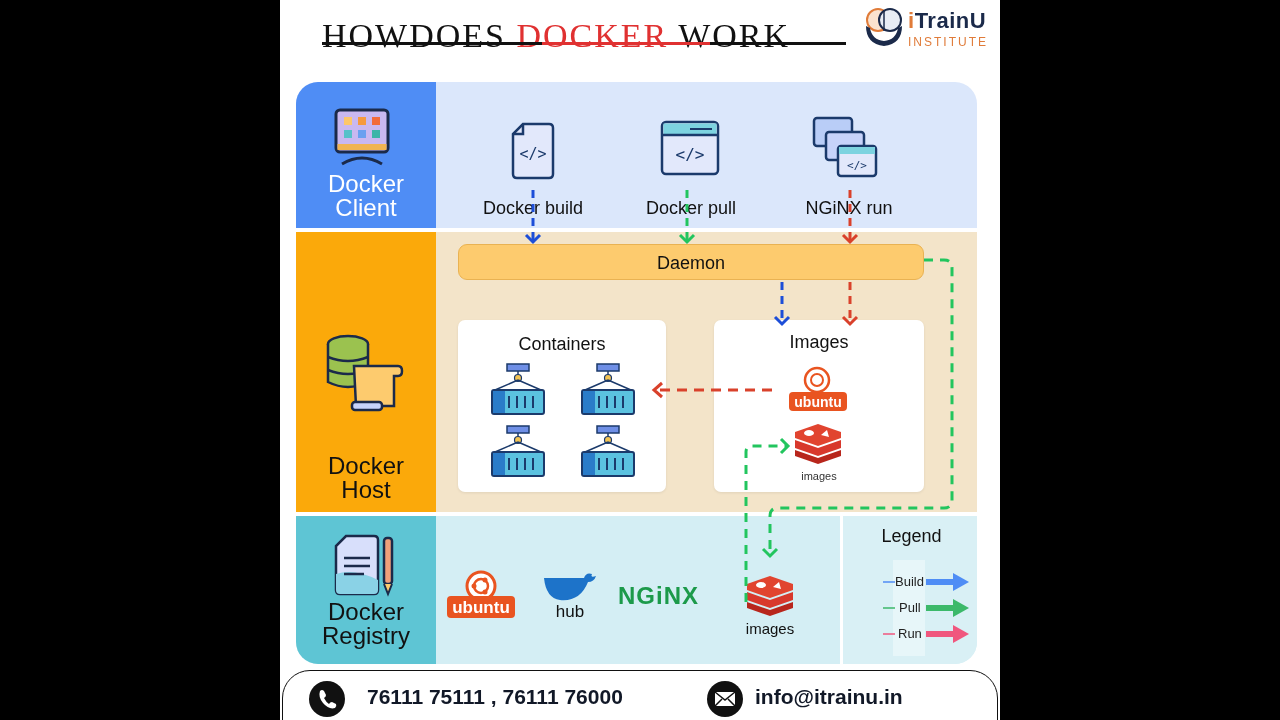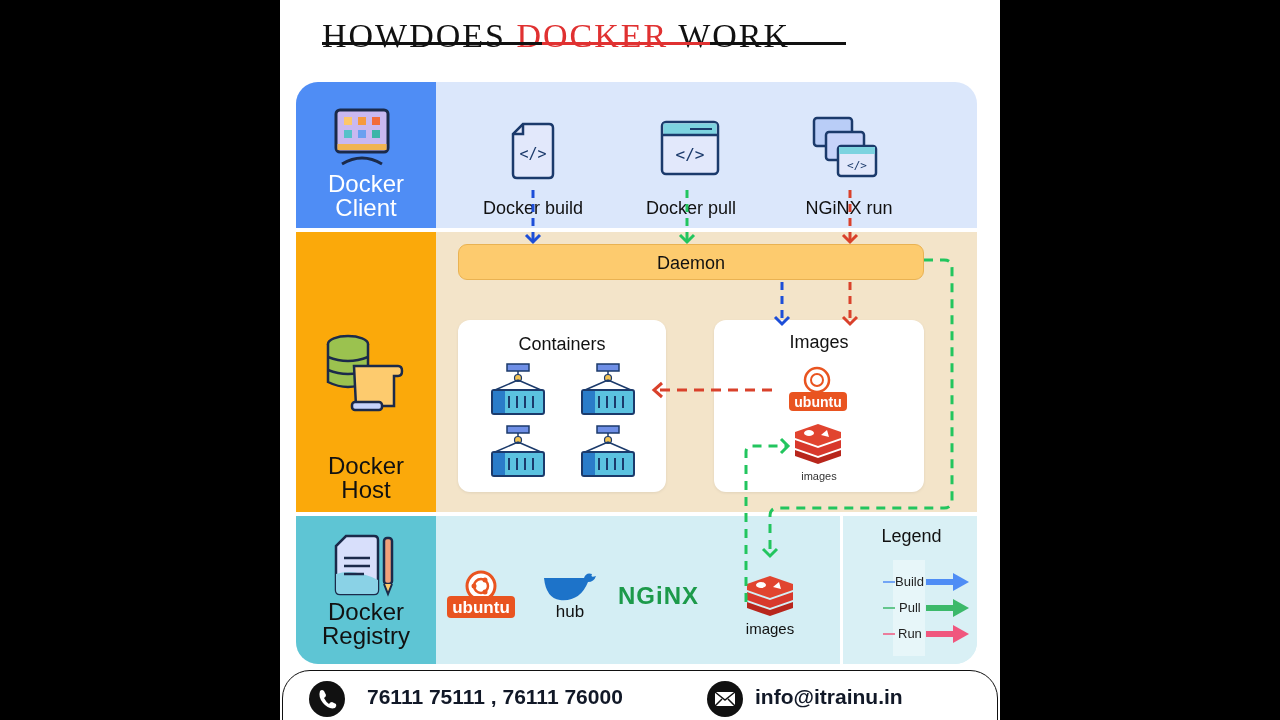--- a/index.html
+++ b/index.html
@@ -29,21 +29,21 @@
   .side-label { position: absolute; left: 0; width: 140px; text-align: center; font-size: 24px; line-height: 24px; }
   .side-client .side-label { color: #fff; top: 90px; }
   .side-host .side-label { color: #111; top: 222px; }
   .side-reg .side-label { color: #111; top: 84px; }
 
   .cmd { position: absolute; text-align: center; width: 150px; }
   .cmd .lbl { font-size: 18px; color: #111; position: absolute; top: 72px; width: 150px; left: 0; margin-top: 8px; }
 
   .daemon { position: absolute; left: 162px; top: 12px; width: 466px; height: 36px; background: #fdcb6e; border: 1px solid #e9b252; border-radius: 9px; text-align: center; line-height: 36px; font-size: 18px; color: #111; }
 
-  .box { position: absolute; background: #fff; border-radius: 12px; box-shadow: 0 1px 3px rgba(0,0,0,0.08); }
+  .box { position: absolute; background: #fff; border-radius: 7px; box-shadow: 0 1px 3px rgba(0,0,0,0.08); }
   .box-title { position: absolute; width: 100%; text-align: center; font-size: 18px; color: #111; top: 14px; }
   .small { font-size: 12px; color: #333; position: absolute; text-align: center; }
 
   .legend-pane { position: absolute; left: 544px; top: 0; width: 142px; height: 148px; background: #d9f0f5; border-left: 3px solid #fff; }
   .legend-title { position: absolute; left: 0; width: 137px; text-align: center; top: 10px; font-size: 18px; color: #111; }
   .legend-item { position: absolute; left: 30px; height: 20px; width: 100px; font-size: 13px; color: #222; }
 
   .footer { position: absolute; left: 2px; top: 670px; width: 716px; height: 60px; border: 1.5px solid #111; border-radius: 28px 28px 0 0; background: #fff; }
   .f-icon { position: absolute; top: 10px; width: 36px; height: 36px; border-radius: 50%; background: #111; }
   .f-text { position: absolute; top: 14px; font-size: 21px; font-weight: bold; color: #111827; text-align: right; }
@@ -52,20 +52,30 @@
 </style>
 </head>
 <body>
 
 <div class="page">
 
   <div class="title"><span>HOWDOES </span><span class="accent">DOCKER</span><span> WORK</span></div>
   <div class="title-line"></div>
   <div class="title-line-red"></div>
 
+  <div class="logo">
+    <svg width="44" height="46" style="left:0;top:0">
+      <circle cx="16" cy="16" r="11" fill="#fbe3cf" stroke="#e07b39" stroke-width="2"></circle>
+      <circle cx="28" cy="16" r="11" fill="#e8edf5" stroke="#1b2a4a" stroke-width="2"></circle>
+      <line x1="22" y1="6" x2="22" y2="27" stroke="#1b2a4a" stroke-width="1.5"></line>
+      <path d="M4 22 Q4 40 22 42 Q40 40 40 22 L36 24 Q34 36 22 37 Q10 36 8 24 Z" fill="#1b2a4a"></path>
+    </svg>
+    <div class="brand"><span class="i">i</span><span>TrainU</span></div>
+    <div class="sub">INSTITUTE</div>
+  </div>
 
   <div class="diagram">
 
     <div class="row row-client">
       <div class="side side-client">
         <svg width="60" height="58" style="left:38px;top:26px">
           <rect x="2" y="2" width="52" height="42" rx="4" fill="#c9b8f0" stroke="#1b2a4a" stroke-width="3"></rect>
           <rect x="3.5" y="36" width="49" height="6" fill="#f1b451"></rect>
           <rect x="10" y="9" width="8" height="8" fill="#fdc76a"></rect>
           <rect x="24" y="9" width="8" height="8" fill="#f59a3e"></rect>

